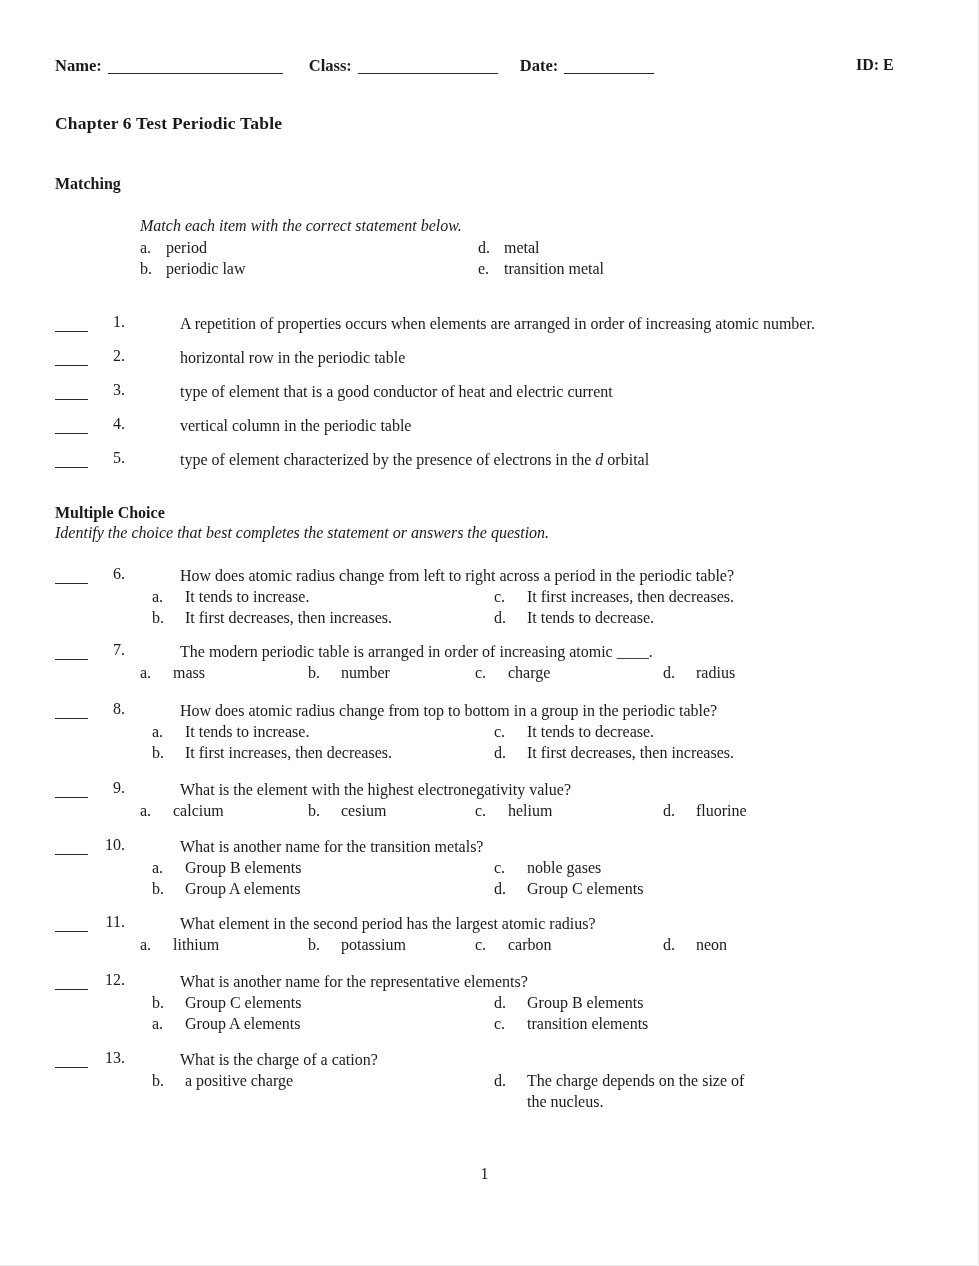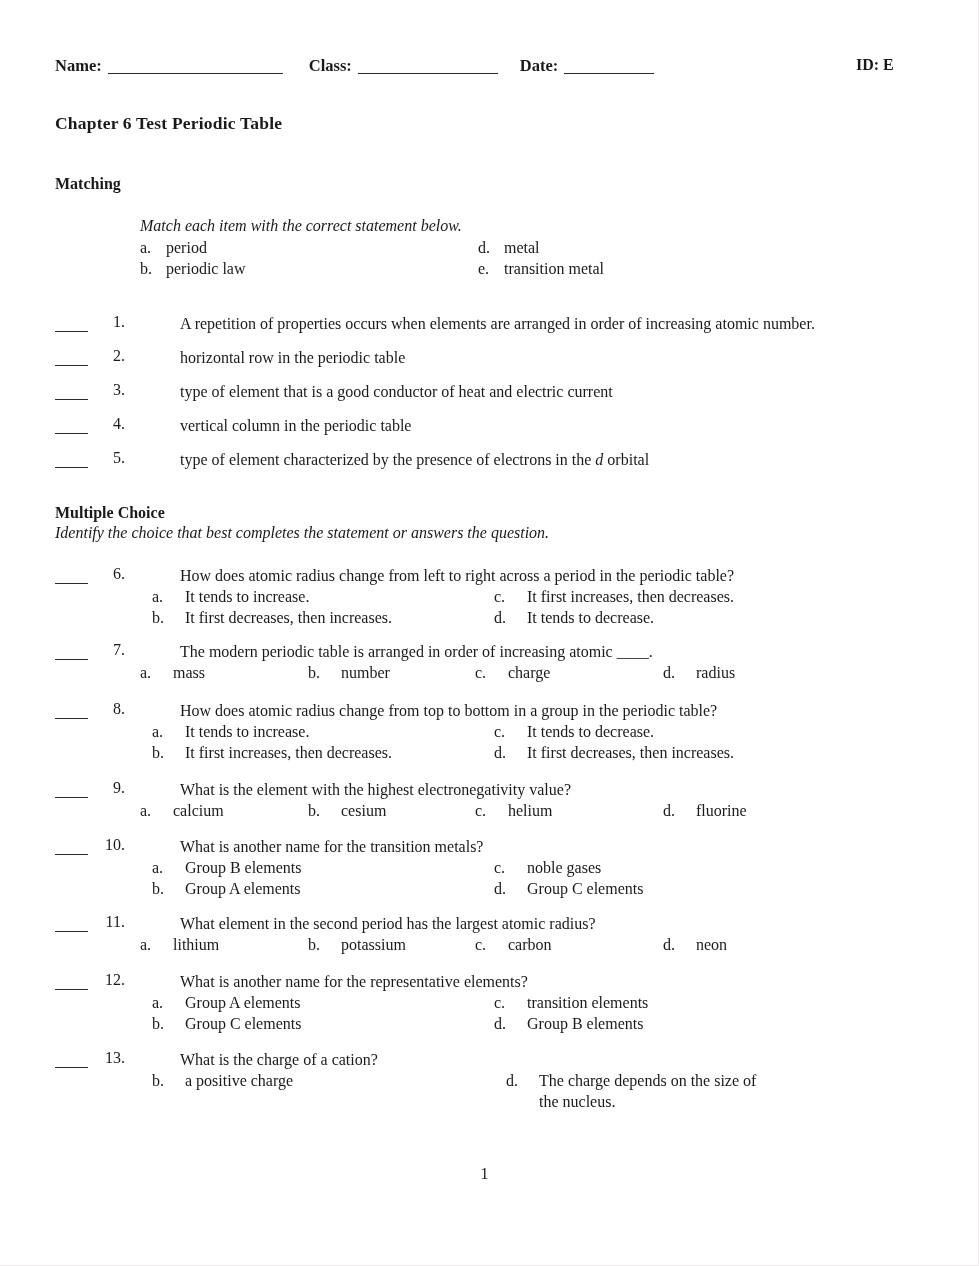--- a/index.html
+++ b/index.html
@@ -139,21 +139,21 @@
     top: 21px;
     width: 790px;
     line-height: 21px;
   }
   .choices .crow { position: relative; height: 21px; }
   .choices .crow.tall { height: 42px; }
   .ch {
     position: absolute;
     white-space: nowrap;
   }
-  .ch.wrap { white-space: normal; width: 280px; margin-left: 12px; }
+  .ch.wrap { white-space: normal; width: 280px; }
   .ch .ltr { display: inline-block; width: 33px; }
   .ch .txt { display: inline-block; vertical-align: top; }
   .ch.wrap .txt { width: 238px; }
   
   .c2-1 { left: 12px; }
   .c2-2 { left: 354px; }
   
   .c4-1 { left: 0px; }
   .c4-2 { left: 168px; }
   .c4-3 { left: 335px; }
@@ -320,26 +320,26 @@
       </div>
     </div>
   </div>
 
   <div class="item" style="top:971px">
     <span class="blank" style="top:18px"></span>
     <span class="num">12.</span>
     <span class="stem">What is another name for the representative elements?</span>
     <div class="choices">
       <div class="crow">
+        <span class="ch c2-1"><span class="ltr">b.</span><span class="txt">Group C elements</span></span>
+        <span class="ch c2-2"><span class="ltr">d.</span><span class="txt">Group B elements</span></span>
+      </div>
+      <div class="crow">
         <span class="ch c2-1"><span class="ltr">a.</span><span class="txt">Group A elements</span></span>
         <span class="ch c2-2"><span class="ltr">c.</span><span class="txt">transition elements</span></span>
-      </div>
-      <div class="crow">
-        <span class="ch c2-1"><span class="ltr">b.</span><span class="txt">Group C elements</span></span>
-        <span class="ch c2-2"><span class="ltr">d.</span><span class="txt">Group B elements</span></span>
       </div>
     </div>
   </div>
 
   <div class="item" style="top:1049px">
     <span class="blank" style="top:18px"></span>
     <span class="num">13.</span>
     <span class="stem">What is the charge of a cation?</span>
     <div class="choices">
       <div class="crow tall">

